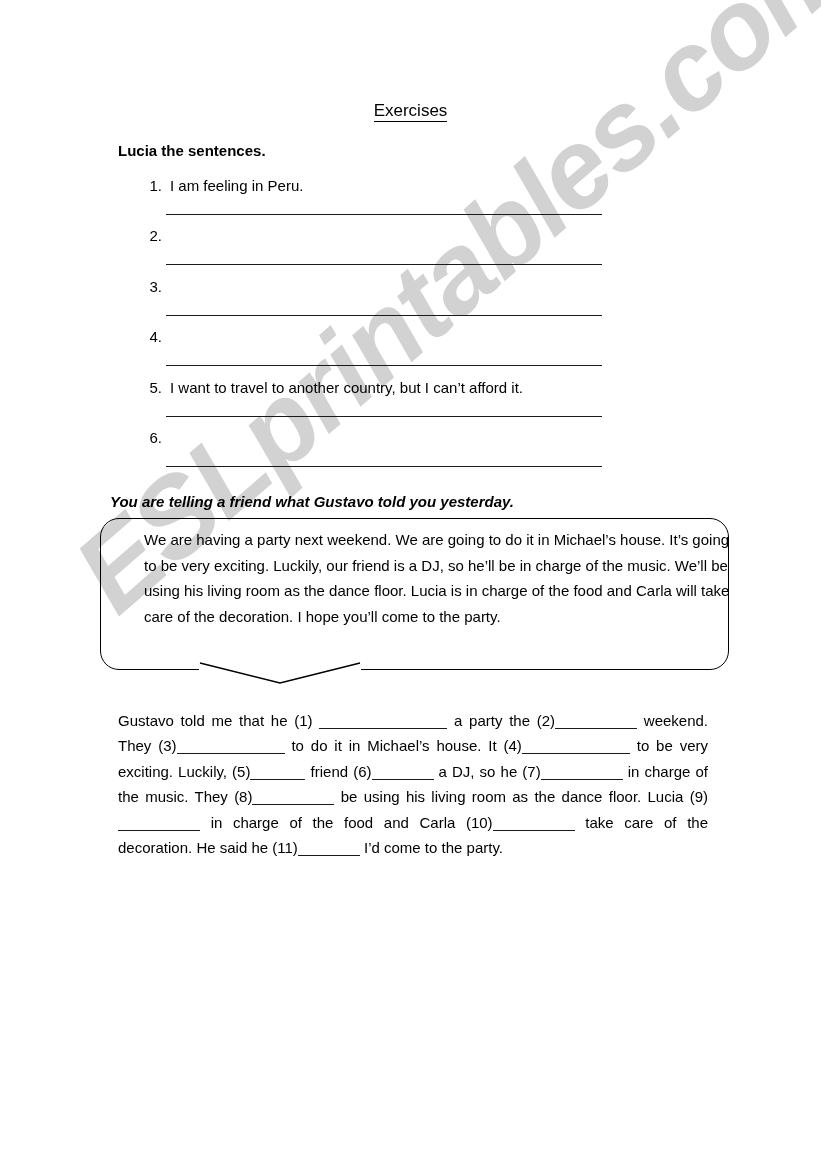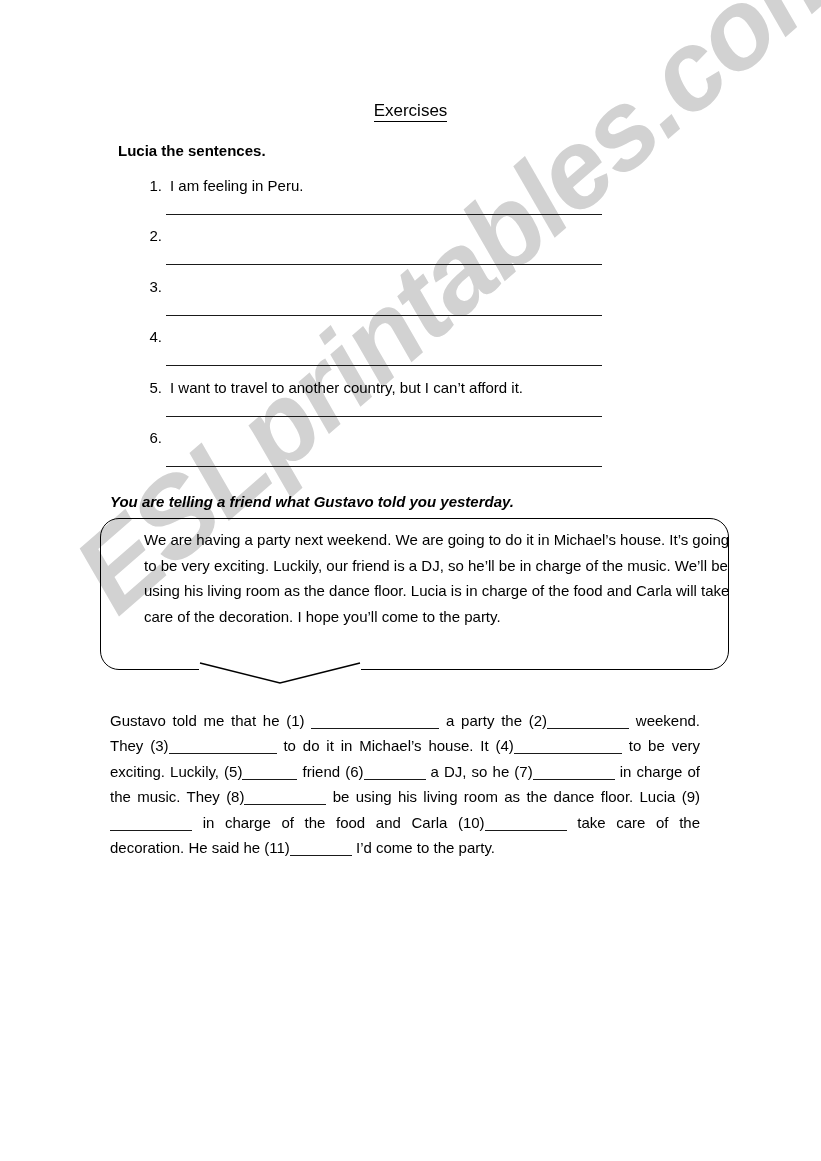--- a/index.html
+++ b/index.html
@@ -139,21 +139,21 @@
     top: 663px;
     width: 162px;
     height: 9px;
     background: #ffffff;
     z-index: 2;
   }
 
   
   .gapfill {
     position: absolute;
-    left: 110px;
+    left: 118px;
     top: 708px;
     width: 590px;
     font-size: 15px;
     line-height: 25.4px;
     text-align: justify;
     text-justify: inter-word;
   }
   .gapfill .blank {
     display: inline-block;
     border-bottom: 1.2px solid #1a1a1a;

